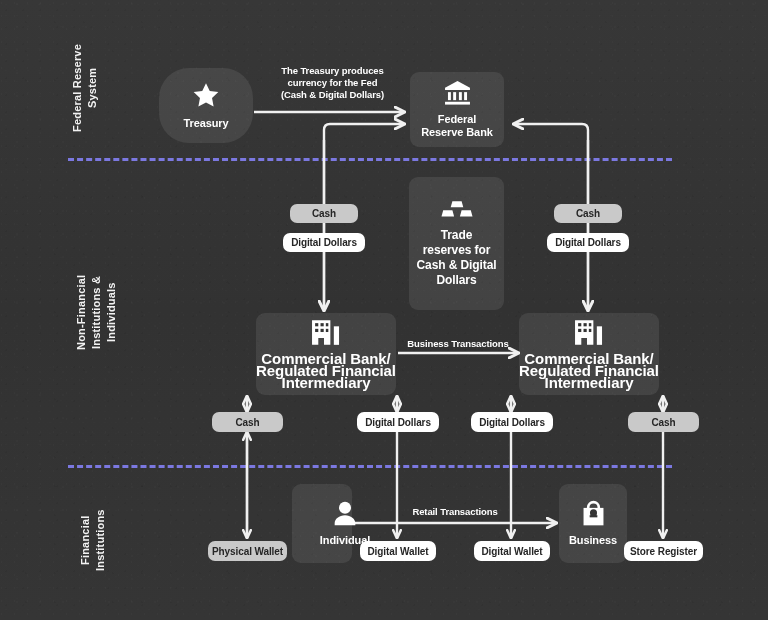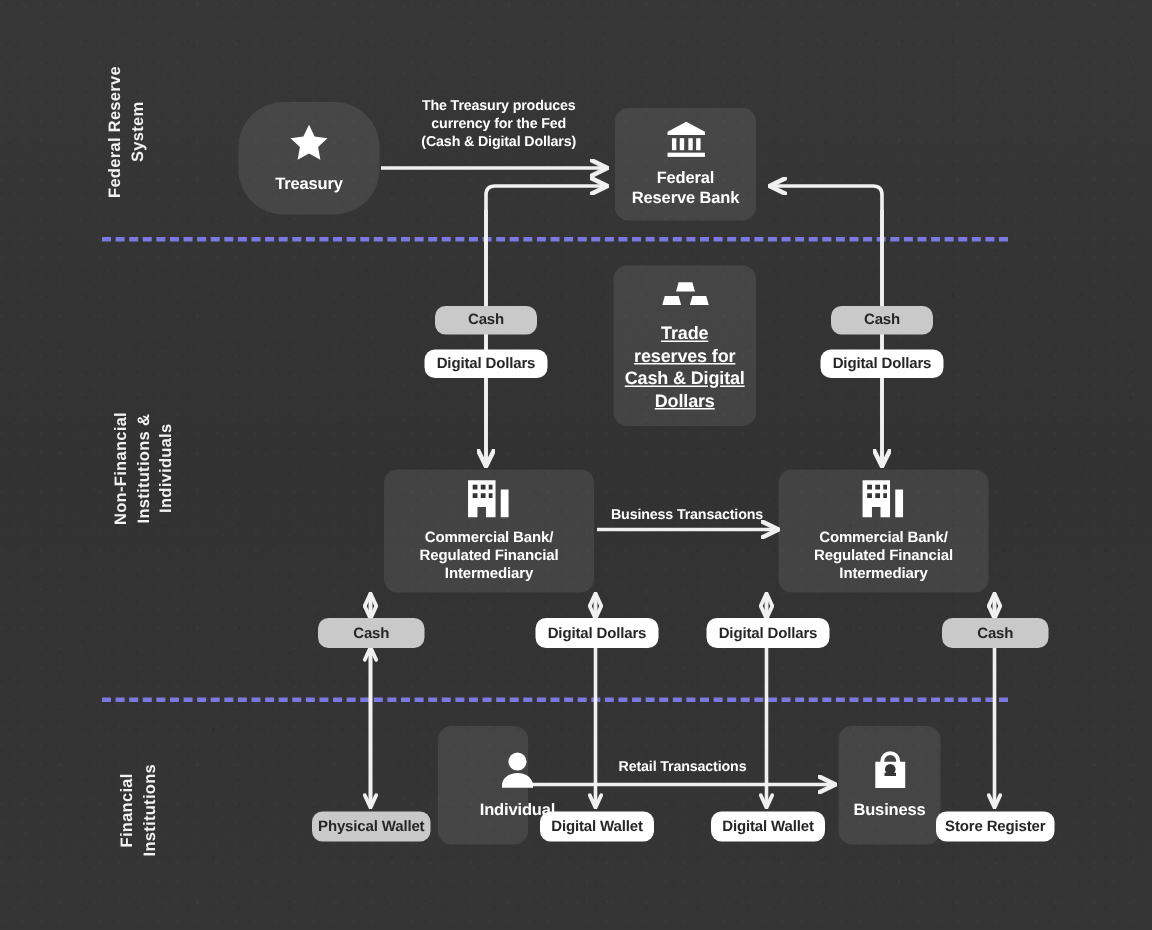--- a/index.html
+++ b/index.html
@@ -59,21 +59,21 @@
     box-sizing: border-box;
   }
   .node .ico { display: block; line-height: 0; }
   .node .cap {
     font-size: 11px;
     line-height: 13px;
     margin-top: 7px;
     white-space: pre-line;
     letter-spacing: -0.1px;
   }
-  .node.small .cap { font-size: 10px; line-height: 12px; }
+  .node.small .cap { font-size: 15px; line-height: 12px; }
   .node.trade .cap {
     font-size: 12px;
     line-height: 15px;
     margin-top: 8px;
   }
   
   .chip {
     position: absolute;
     border-radius: 7px;
     font-size: 10px;
@@ -187,21 +187,21 @@
         <rect x="9" y="11.2" width="2.7" height="7.4" fill="#ffffff"></rect>
         <rect x="14.3" y="11.2" width="2.7" height="7.4" fill="#ffffff"></rect>
         <rect x="19.1" y="11.2" width="2.7" height="7.4" fill="#ffffff"></rect>
         <rect x="1.5" y="20.1" width="23" height="2.6" fill="#ffffff"></rect>
       </svg>
     </span>
     <span class="cap">Federal
 Reserve Bank</span>
   </div>
 
-  <div class="node trade" style="left:409px; top:177px; width:95px; height:107px;text-decoration:underline;">
+  <div class="node trade" style="left:409px; top:177px; width:95px; height:133px;">
     <span class="ico">
       <svg width="32" height="20" viewBox="0 0 32 20" aria-hidden="true">
         <path fill="#ffffff" d="M11.4 1.2h9.2l1.7 6.1H9.7z"></path>
         <path fill="#ffffff" d="M2.2 10.3h9.2l1.7 6.1H0.5z"></path>
         <path fill="#ffffff" d="M20.6 10.3h9.2l1.7 6.1H18.9z"></path>
       </svg>
     </span>
     <span class="cap">Trade
 reserves for
 Cash &amp; Digital

